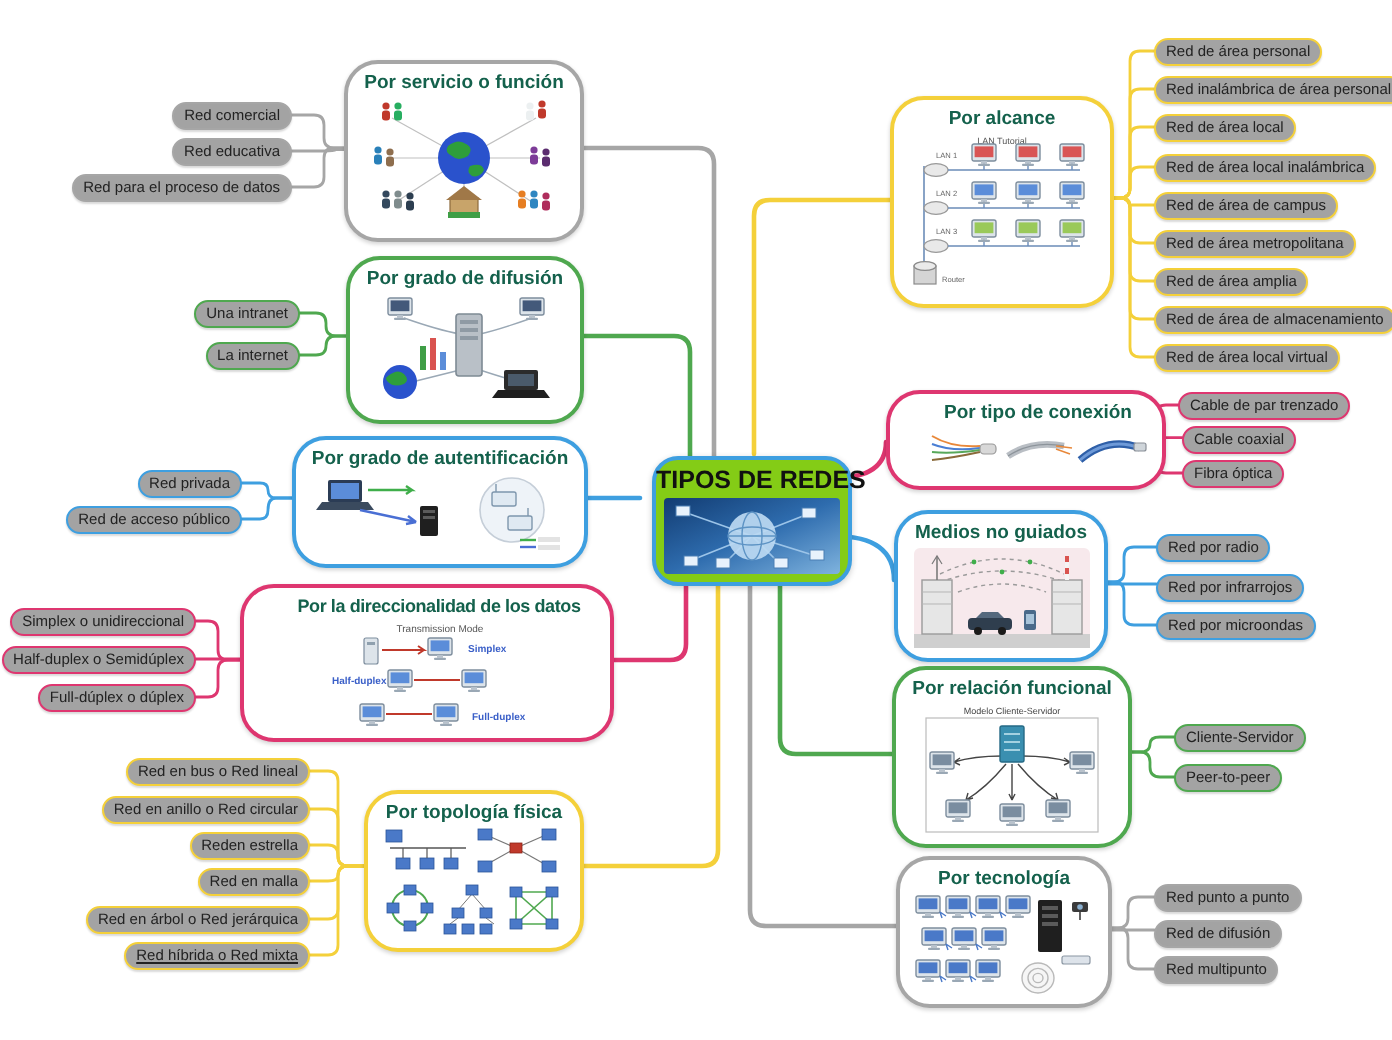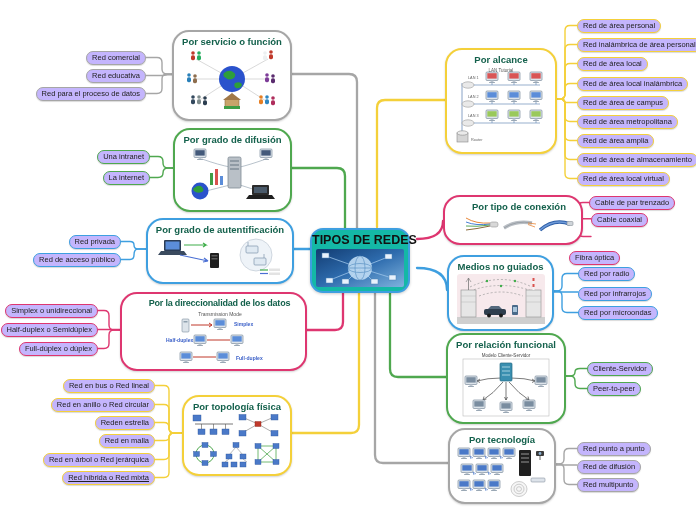--- a/index.html
+++ b/index.html
@@ -11,30 +11,30 @@
   .branch .btitle{font-weight:bold;color:#14614C;font-size:9.5px;text-align:center;
           margin-top:5px;white-space:nowrap;line-height:1.1;}
   .branch .btitle.tight{font-size:9px;letter-spacing:-0.2px;}
   .bimg{display:block;margin:2px auto 0 auto;}
   .bimg text{font-family:"Liberation Sans",sans-serif;}
   .b-gray{border:2px solid #A6A6A6;}
   .b-green{border:2px solid #4FA84F;}
   .b-blue{border:2px solid #3E9FE0;}
   .b-pink{border:2px solid #DE3670;padding-left:12px;}
   .b-yellow{border:2px solid #F4D03A;}
-  .child{position:absolute;background:#c4b5fd;border-radius:7px;font-size:7.5px;color:#222;
+  .child{position:absolute;background:#a3a3a3;border-radius:7px;font-size:7.5px;color:#222;
          padding:2px 5px;white-space:nowrap;line-height:1;z-index:2;
          box-shadow:0 1px 1px rgba(0,0,0,.15);}
   .c-gray{border:1.3px solid #A6A6A6;}
   .c-green{border:1.3px solid #4FA84F;}
   .c-blue{border:1.3px solid #3E9FE0;}
   .c-pink{border:1.3px solid #DE3670;}
   .c-yellow{border:1.3px solid #F4D03A;}
-  #center-node{position:absolute;left:310px;top:228px;width:100px;height:65px;z-index:3;
-         background:#14b8a6;border:2.5px solid #3E9FE0;border-radius:13px;
+  #center-node{position:absolute;left:326px;top:228px;width:100px;height:65px;z-index:3;
+         background:#84cc16;border:2.5px solid #3E9FE0;border-radius:13px;
          box-shadow:0 1px 3px rgba(0,0,0,.2);box-sizing:border-box;}
   #center-node .ctitle{font-weight:bold;color:#111;font-size:12.5px;text-align:center;
          margin-top:3px;white-space:nowrap;}
 </style>
 </head>
 <body>
 
 <div id="canvas">
 
   <svg width="0" height="0" style="position:absolute" aria-hidden="true">
@@ -534,21 +534,21 @@
   <div class="child c-yellow" style="left:577px;top:57px;">Red de área local</div>
   <div class="child c-yellow" style="left:577px;top:77px;">Red de área local inalámbrica</div>
   <div class="child c-yellow" style="left:577px;top:96px;">Red de área de campus</div>
   <div class="child c-yellow" style="left:577px;top:115px;">Red de área metropolitana</div>
   <div class="child c-yellow" style="left:577px;top:134px;">Red de área amplia</div>
   <div class="child c-yellow" style="left:577px;top:153px;">Red de área de almacenamiento</div>
   <div class="child c-yellow" style="left:577px;top:172px;">Red de área local virtual</div>
 
   <div class="child c-pink" style="left:589px;top:196px;">Cable de par trenzado</div>
   <div class="child c-pink" style="left:591px;top:213px;">Cable coaxial</div>
-  <div class="child c-pink" style="left:569px;top:230px;margin-top:21px;">Fibra óptica</div>
+  <div class="child c-pink" style="left:591px;top:230px;">Fibra óptica</div>
 
   <div class="child c-blue" style="left:578px;top:267px;">Red por radio</div>
   <div class="child c-blue" style="left:578px;top:287px;text-align:right;">Red por infrarrojos</div>
   <div class="child c-blue" style="left:578px;top:306px;">Red por microondas</div>
 
   <div class="child c-green" style="left:587px;top:362px;">Cliente-Servidor</div>
   <div class="child c-green" style="left:587px;top:382px;">Peer-to-peer</div>
 
   <div class="child c-gray" style="left:577px;top:442px;">Red punto a punto</div>
   <div class="child c-gray" style="left:577px;top:460px;">Red de difusión</div>

